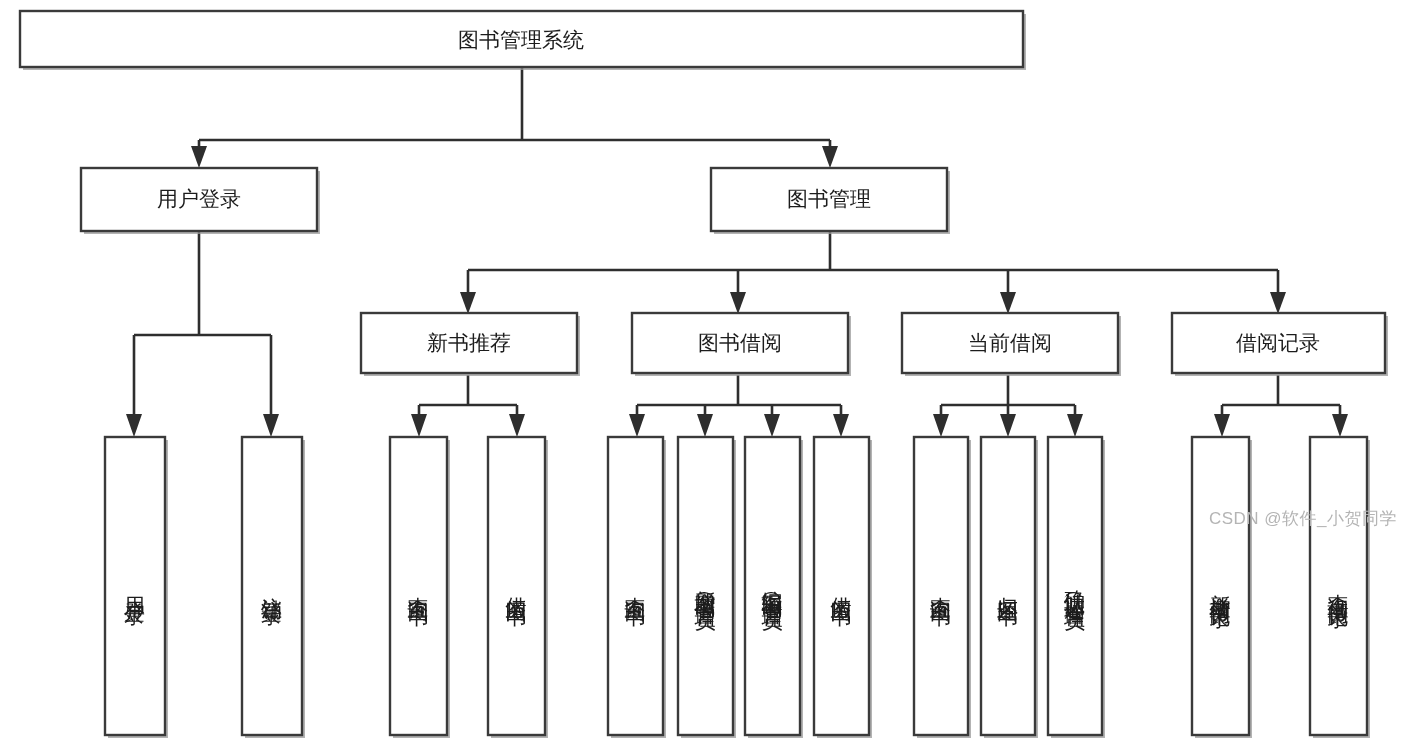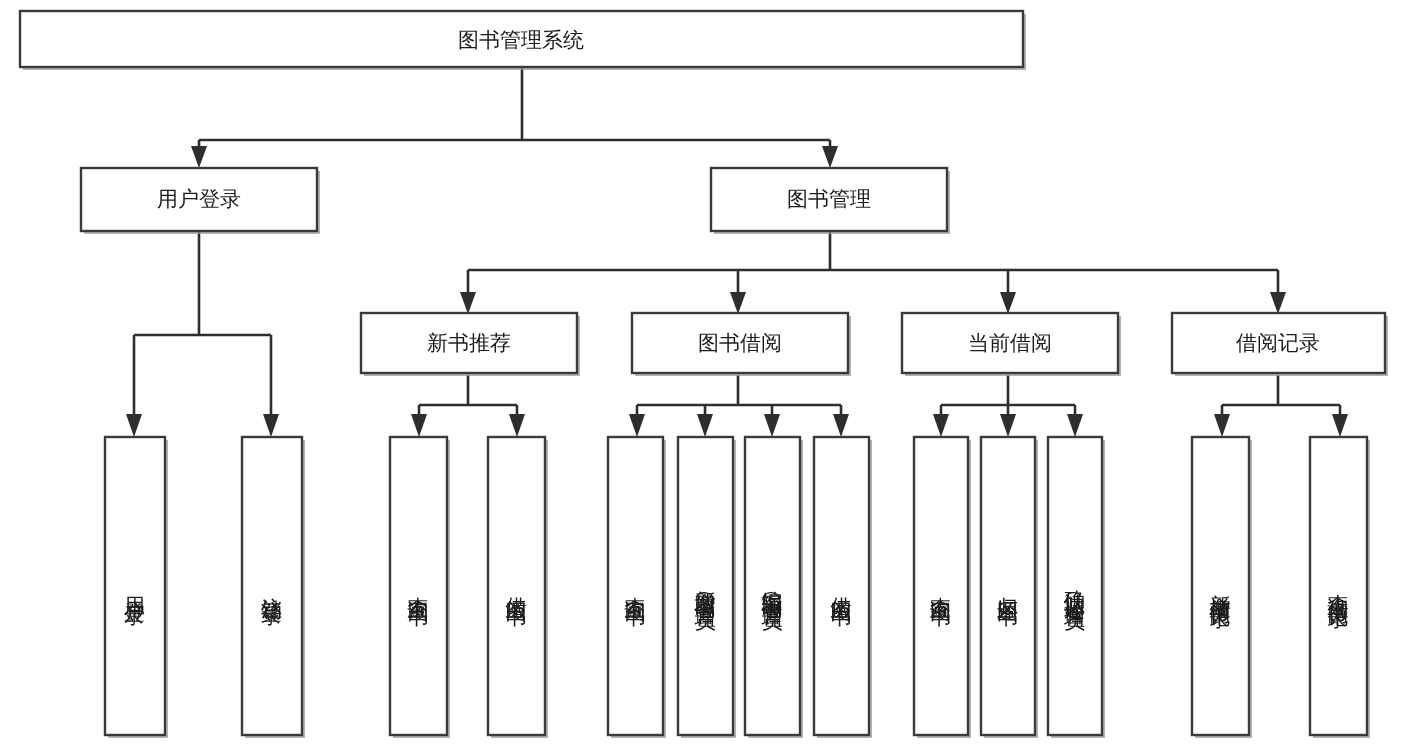--- a/index.html
+++ b/index.html
@@ -221,13 +221,14 @@
   <div class="leaf-label-wrap" style="left:745px; top:437px; width:55px; height:298px;">编辑图书（管理员）</div>
   <div class="leaf-label-wrap" style="left:814px; top:437px; width:55px; height:298px;">借阅图书</div>
 
   <div class="leaf-label-wrap" style="left:914px; top:437px; width:54px; height:298px;">查询图书</div>
   <div class="leaf-label-wrap" style="left:981px; top:437px; width:54px; height:298px;">归还图书</div>
   <div class="leaf-label-wrap" style="left:1048px; top:437px; width:54px; height:298px;">确认归还（管理员）</div>
 
   <div class="leaf-label-wrap" style="left:1192px; top:437px; width:57px; height:298px;">新增借阅记录</div>
   <div class="leaf-label-wrap" style="left:1310px; top:437px; width:57px; height:298px;">查询借阅记录</div>
 
+  <div class="watermark">CSDN @软件_小贺同学</div>
 </div>
 
 </body></html>

